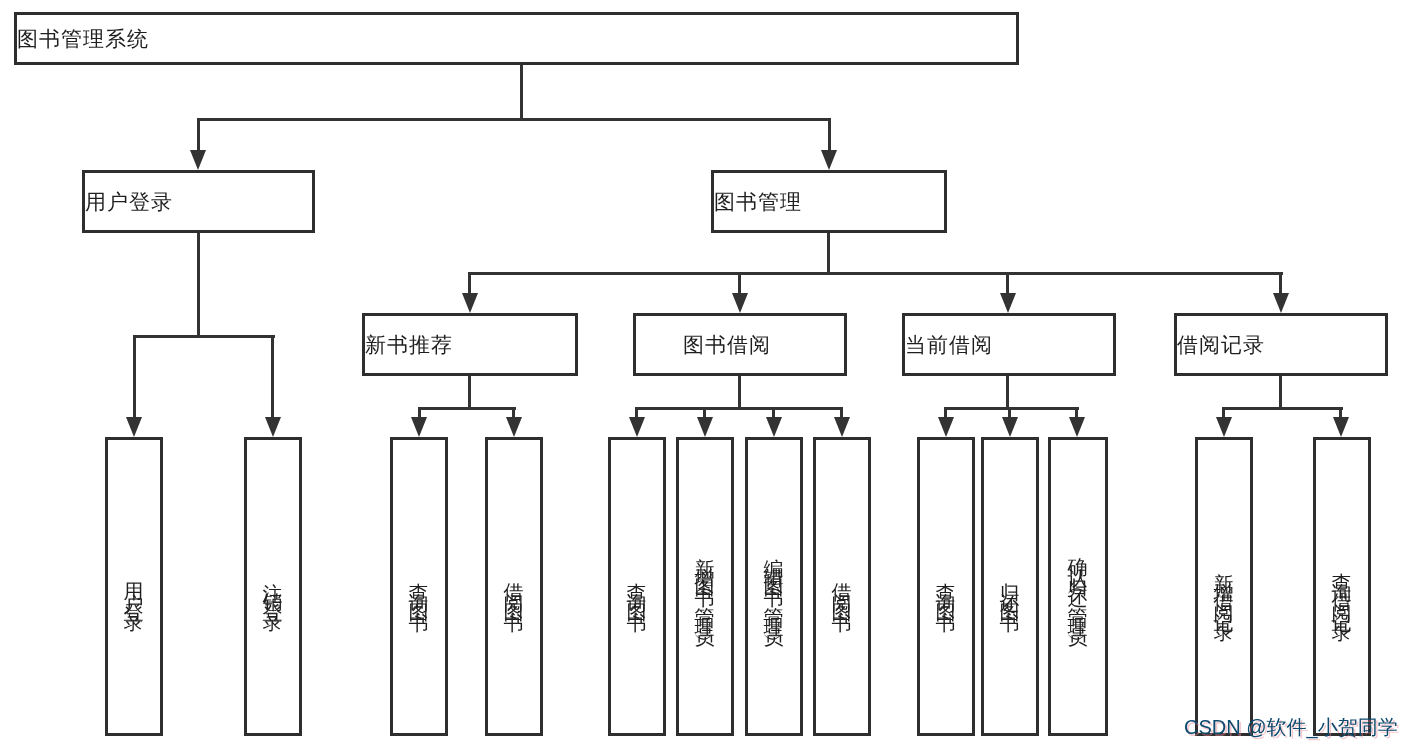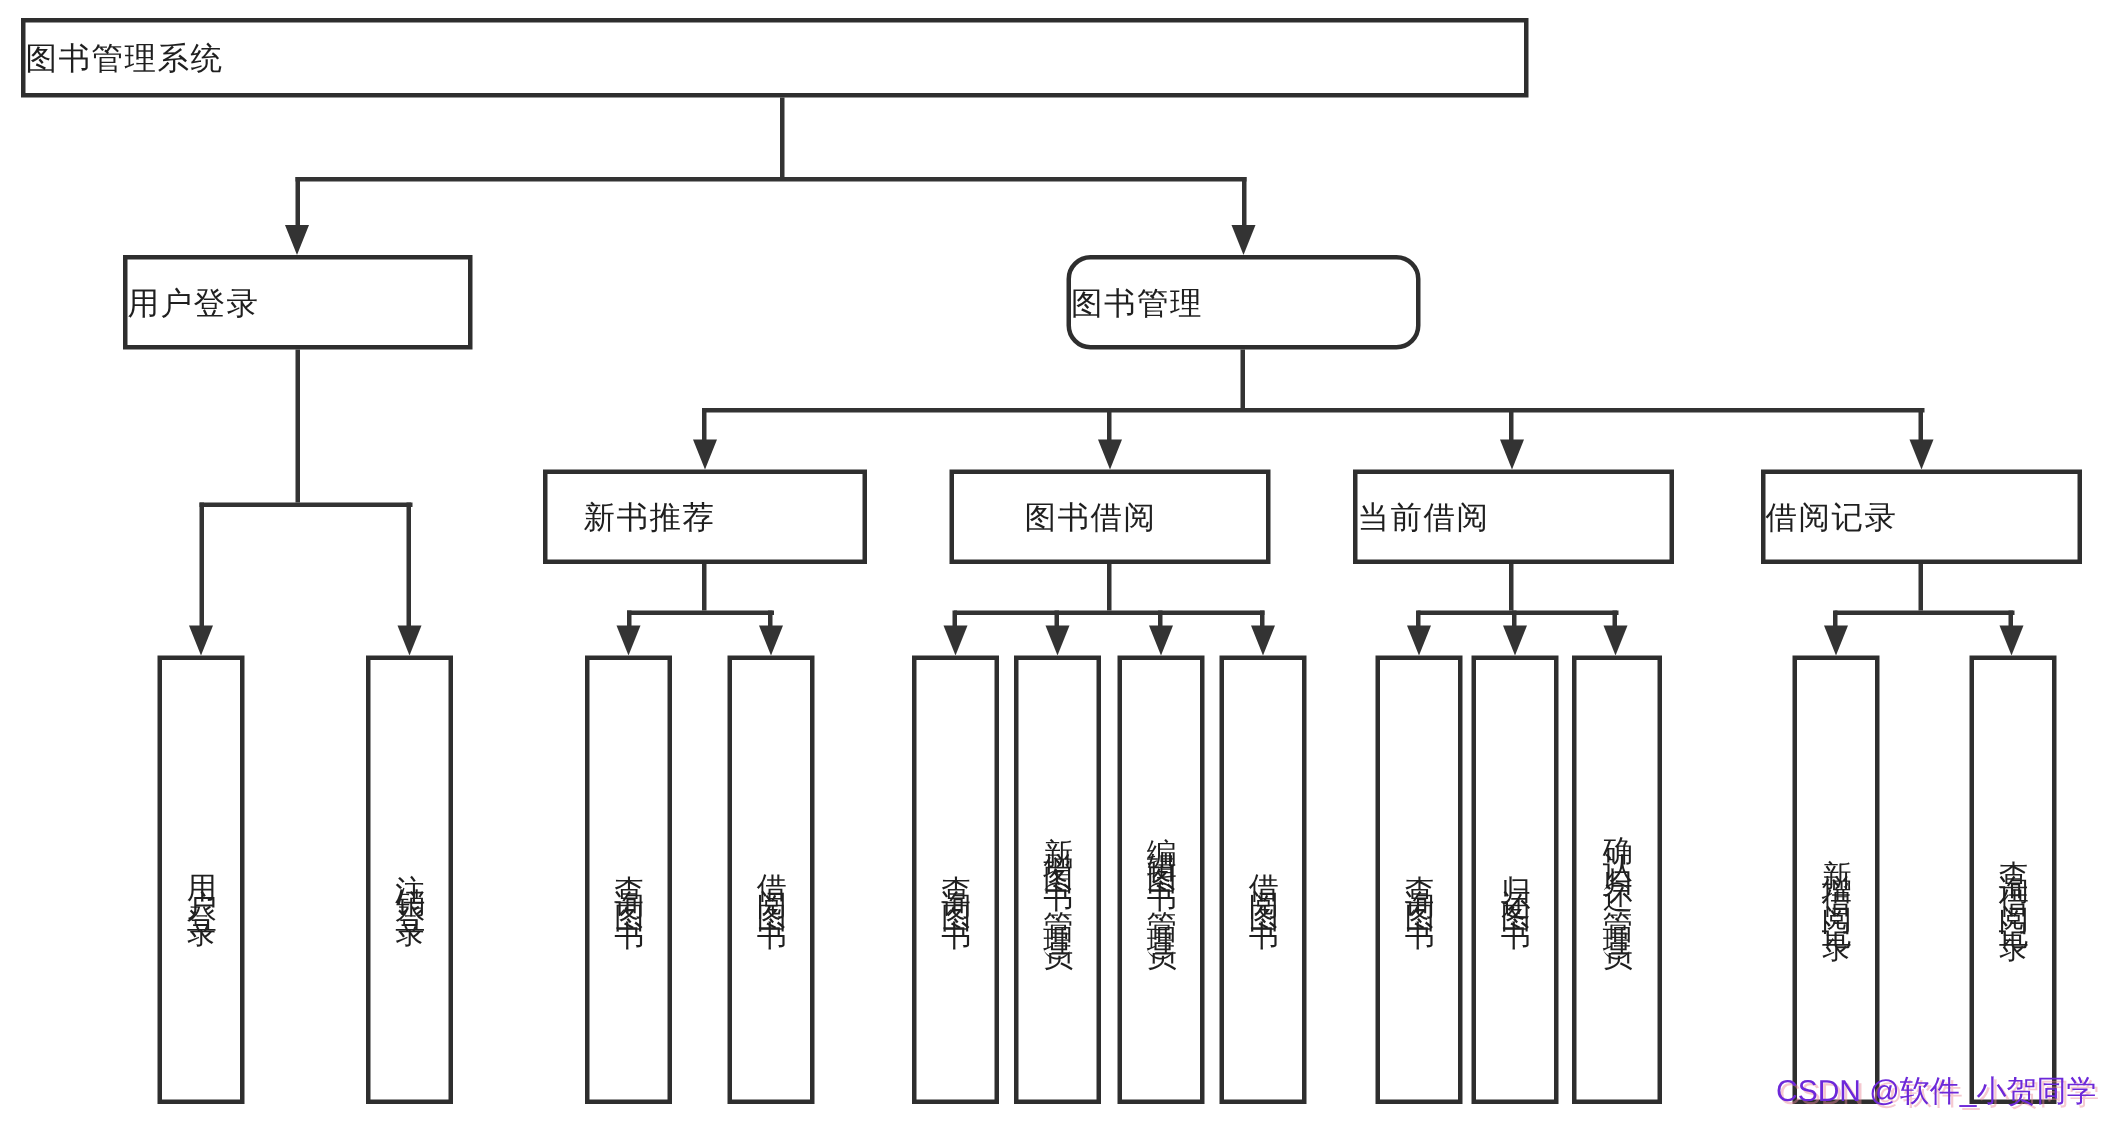--- a/index.html
+++ b/index.html
@@ -43,21 +43,21 @@
   .arrow{
     position:absolute;width:0;height:0;
     border-left:8px solid transparent;
     border-right:8px solid transparent;
     border-top:20px solid var(--line);
   }
   .watermark{
     position:absolute;
     left:1184px;top:714px;
     font-size:20px;
-    color:#6d28d9;
+    color:#0c4a6e;
     text-shadow:2px 2px 0 rgba(233,135,150,0.45);
     white-space:nowrap;
   }
 </style>
 </head>
 <body>
 
 <div id="canvas">
 
   <div class="hbox" style="left:14px;top:12px;width:1005px;height:53px;">
@@ -67,21 +67,21 @@
   <div class="vline" style="left:520px;top:65px;height:53px;"></div>
   <div class="hline" style="left:197px;top:118px;width:634px;"></div>
   <div class="vline" style="left:197px;top:118px;height:36px;"></div>
   <div class="arrow" style="left:190px;top:150px;"></div>
   <div class="vline" style="left:828px;top:118px;height:36px;"></div>
   <div class="arrow" style="left:821px;top:150px;"></div>
 
   <div class="hbox" style="left:82px;top:170px;width:233px;height:63px;">
     <span>用户登录</span>
   </div>
-  <div class="hbox" style="left:711px;top:170px;width:236px;height:63px;border-radius:16px;">
+  <div class="hbox" style="left:711px;top:170px;width:236px;height:63px;">
     <span>图书管理</span>
   </div>
 
   <div class="vline" style="left:197px;top:233px;height:102px;"></div>
   <div class="hline" style="left:133px;top:335px;width:142px;"></div>
   <div class="vline" style="left:133px;top:335px;height:84px;"></div>
   <div class="arrow" style="left:126px;top:417px;"></div>
   <div class="vline" style="left:271px;top:335px;height:84px;"></div>
   <div class="arrow" style="left:265px;top:417px;"></div>
 
@@ -89,21 +89,21 @@
   <div class="hline" style="left:469px;top:272px;width:814px;"></div>
   <div class="vline" style="left:468px;top:272px;height:22px;"></div>
   <div class="arrow" style="left:462px;top:293px;"></div>
   <div class="vline" style="left:738px;top:272px;height:22px;"></div>
   <div class="arrow" style="left:732px;top:293px;"></div>
   <div class="vline" style="left:1006px;top:272px;height:22px;"></div>
   <div class="arrow" style="left:1000px;top:293px;"></div>
   <div class="vline" style="left:1279px;top:272px;height:22px;"></div>
   <div class="arrow" style="left:1273px;top:293px;"></div>
 
-  <div class="hbox" style="left:362px;top:313px;width:216px;height:63px;padding-left:24px;">
+  <div class="hbox" style="left:362px;top:313px;width:216px;height:63px;">
     <span>新书推荐</span>
   </div>
   <div class="hbox" style="left:633px;top:313px;width:214px;height:63px;padding-left:47px;">
     <span>图书借阅</span>
   </div>
   <div class="hbox" style="left:1174px;top:313px;width:214px;height:63px;">
     <span>借阅记录</span>
   </div>
   <div class="hbox" style="left:902px;top:313px;width:214px;height:63px;">
     <span>当前借阅</span>

